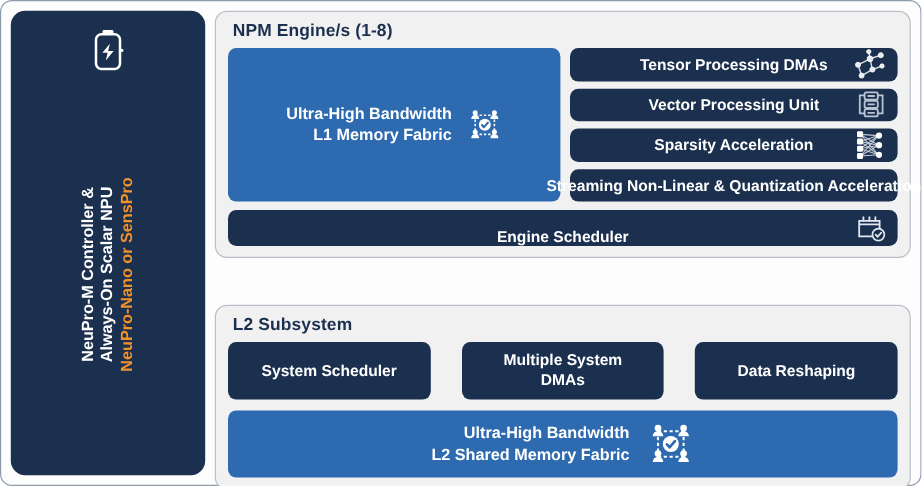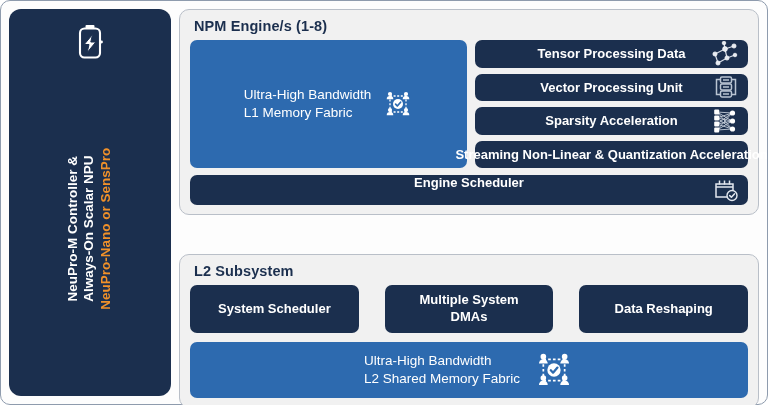--- a/index.html
+++ b/index.html
@@ -111,23 +111,23 @@
     display: flex;
     align-items: center;
     justify-content: center;
     gap: 12px;
     color: #ffffff;
     padding: 6px 10px;
   }
 
   .fabric-label {
     font-size: 13.5px;
-    font-weight: 400;
+    font-weight: 700;
     line-height: 1.35;
-    text-align: left;
+    text-align: right;
     white-space: pre-line;
   }
 
   .unit-column {
     flex: 1 1 auto;
     display: flex;
     flex-direction: column;
     gap: 6px;
     min-width: 0;
   }
@@ -161,21 +161,21 @@
     align-items: center;
   }
 
   .scheduler-bar {
     margin-top: 7px;
     flex: 0 0 30px;
     background: #1b2f4e;
     border-radius: 7px;
     color: #ffffff;
     display: flex;
-    align-items: flex-start;
+    align-items: flex-end;
     justify-content: center;
     position: relative;
     padding: 0 8px;
   }
 
   
   .l2-row {
     display: flex;
     gap: 26px;
     flex: 0 0 48px;
@@ -266,21 +266,21 @@
               </g>
               <circle cx="15" cy="15" r="5" fill="#ffffff"></circle>
               <path d="M12.6 15.2 L14.3 17 L17.6 13.2" stroke="#2d6aaf" stroke-width="1.7" fill="none" stroke-linecap="round" stroke-linejoin="round"></path>
             </svg>
           </span>
         </div>
 
         <div class="unit-column">
 
           <div class="unit-bar">
-            <span class="unit-label">Tensor Processing Data</span>
+            <span class="unit-label">Tensor Processing DMAs</span>
             <span class="unit-icon">
               <svg width="28" height="26" viewBox="0 0 28 26">
                 <g stroke="#d7dde6" stroke-width="1.2" fill="none">
                   <line x1="14" y1="8" x2="4" y2="13"></line>
                   <line x1="14" y1="8" x2="23" y2="5"></line>
                   <line x1="14" y1="8" x2="16" y2="17"></line>
                   <line x1="4" y1="13" x2="7" y2="22"></line>
                   <line x1="16" y1="17" x2="24" y2="14"></line>
                   <line x1="16" y1="17" x2="7" y2="22"></line>
                   <line x1="14" y1="8" x2="13" y2="2"></line>

